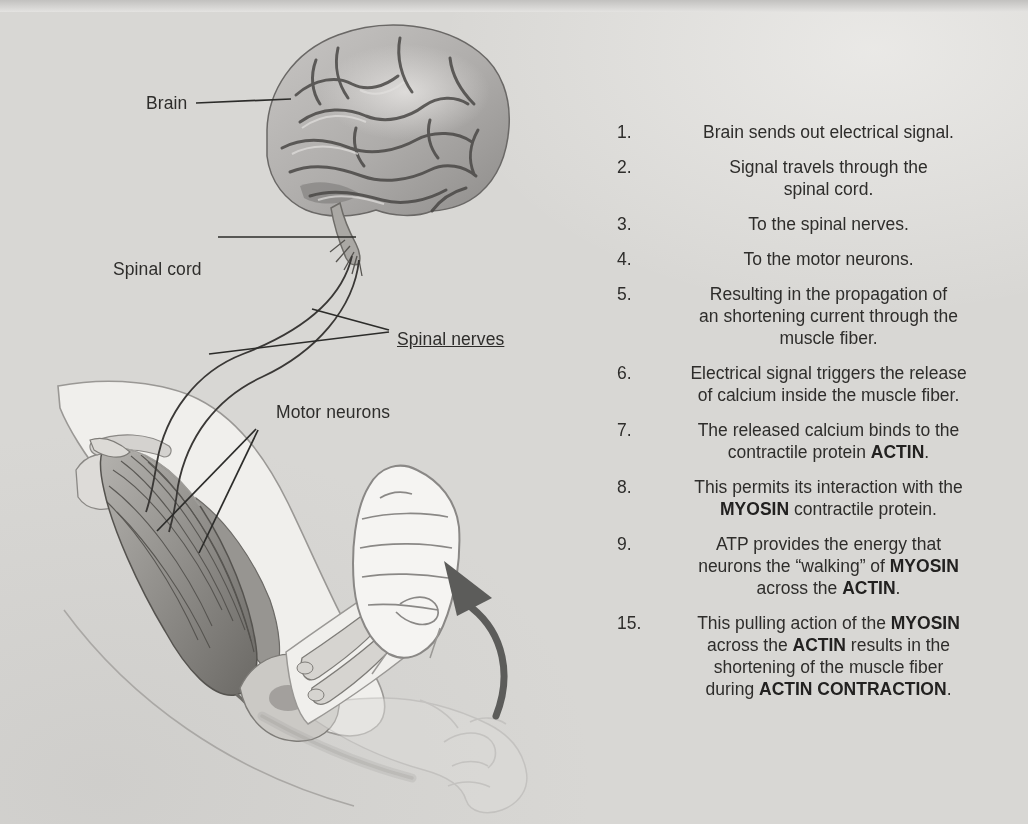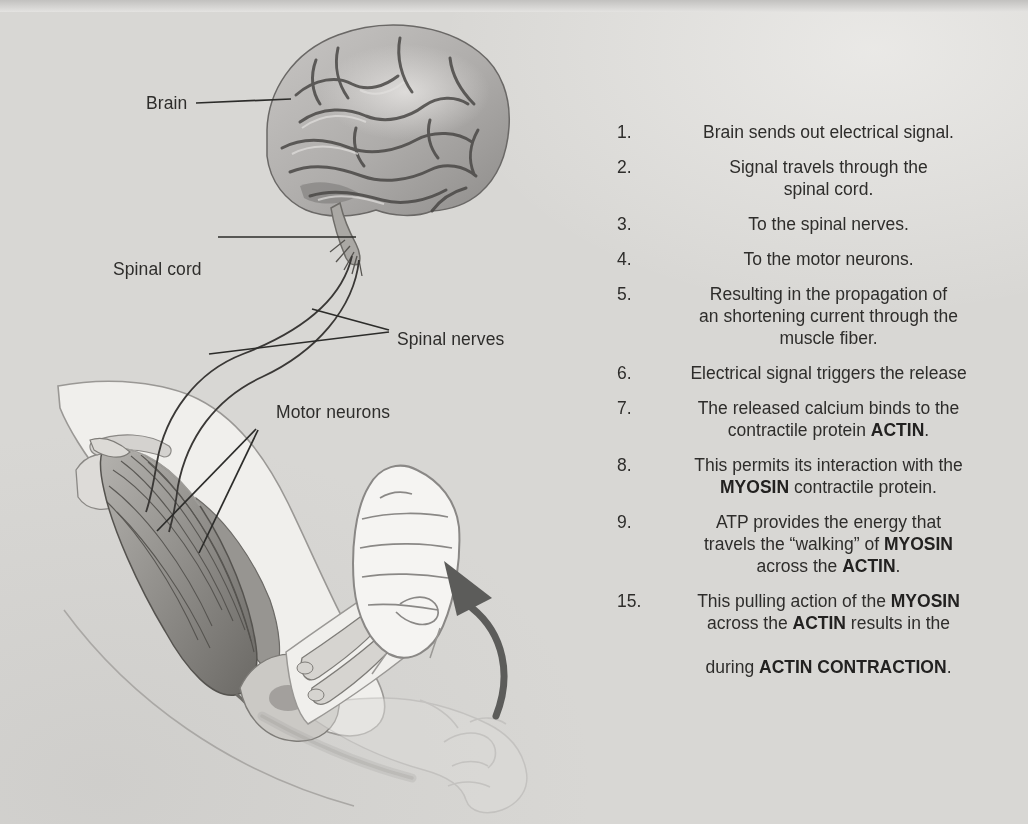--- a/index.html
+++ b/index.html
@@ -21,21 +21,21 @@
   .illustration{position:absolute;left:0;top:0;}
   .anat-label{
     position:absolute;
     font-size:17.5px;
     letter-spacing:.1px;
     color:var(--text-color,#2e2d2b);
     white-space:nowrap;
   }
   #label-brain{left:146px;top:93px;text-align:center;}
   #label-spinal-cord{left:113px;top:227px;margin-top:32px;}
-  #label-spinal-nerves{left:397px;top:329px;}
+  #label-spinal-nerves{left:397px;top:329px;text-decoration:underline;}
   #label-motor-neurons{left:276px;top:402px;}
   .steps{
     position:absolute;left:617px;top:121px;width:385px;
   }
   .step-item{
     display:flex;
     margin-bottom:13px;
     font-size:17.5px;
     line-height:22px;
   }
@@ -218,32 +218,32 @@
       <div class="step-item">
         <div class="step-num">4.</div>
         <div class="step-text"><span>To the motor neurons.</span></div>
       </div>
       <div class="step-item">
         <div class="step-num">5.</div>
         <div class="step-text"><span>Resulting in the propagation of</span><br><span>an shortening current through the</span><br><span>muscle fiber.</span></div>
       </div>
       <div class="step-item">
         <div class="step-num">6.</div>
-        <div class="step-text"><span>Electrical signal triggers the release</span><br></div>
+        <div class="step-text"><span>Electrical signal triggers the release</span><br><span>of calcium inside the muscle fiber.</span></div>
       </div>
       <div class="step-item">
         <div class="step-num">7.</div>
         <div class="step-text"><span>The released calcium binds to the</span><br><span>contractile protein </span><span class="b">ACTIN</span><span>.</span></div>
       </div>
       <div class="step-item">
         <div class="step-num">8.</div>
         <div class="step-text"><span>This permits its interaction with the</span><br><span class="b">MYOSIN</span><span> contractile protein.</span></div>
       </div>
       <div class="step-item">
         <div class="step-num">9.</div>
-        <div class="step-text"><span>ATP provides the energy that</span><br><span>travels the “walking” of </span><span class="b">MYOSIN</span><br><span>across the </span><span class="b">ACTIN</span><span>.</span></div>
+        <div class="step-text"><span>ATP provides the energy that</span><br><span>neurons the “walking” of </span><span class="b">MYOSIN</span><br><span>across the </span><span class="b">ACTIN</span><span>.</span></div>
       </div>
       <div class="step-item">
         <div class="step-num">15.</div>
-        <div class="step-text"><span>This pulling action of the </span><span class="b">MYOSIN</span><br><span>across the </span><span class="b">ACTIN</span><span> results in the</span><br><br><span>during </span><span class="b">ACTIN CONTRACTION</span><span>.</span></div>
+        <div class="step-text"><span>This pulling action of the </span><span class="b">MYOSIN</span><br><span>across the </span><span class="b">ACTIN</span><span> results in the</span><br><span>shortening of the muscle fiber</span><br><span>during </span><span class="b">ACTIN CONTRACTION</span><span>.</span></div>
       </div>
     </div>
 </div>
 
 </body></html>

